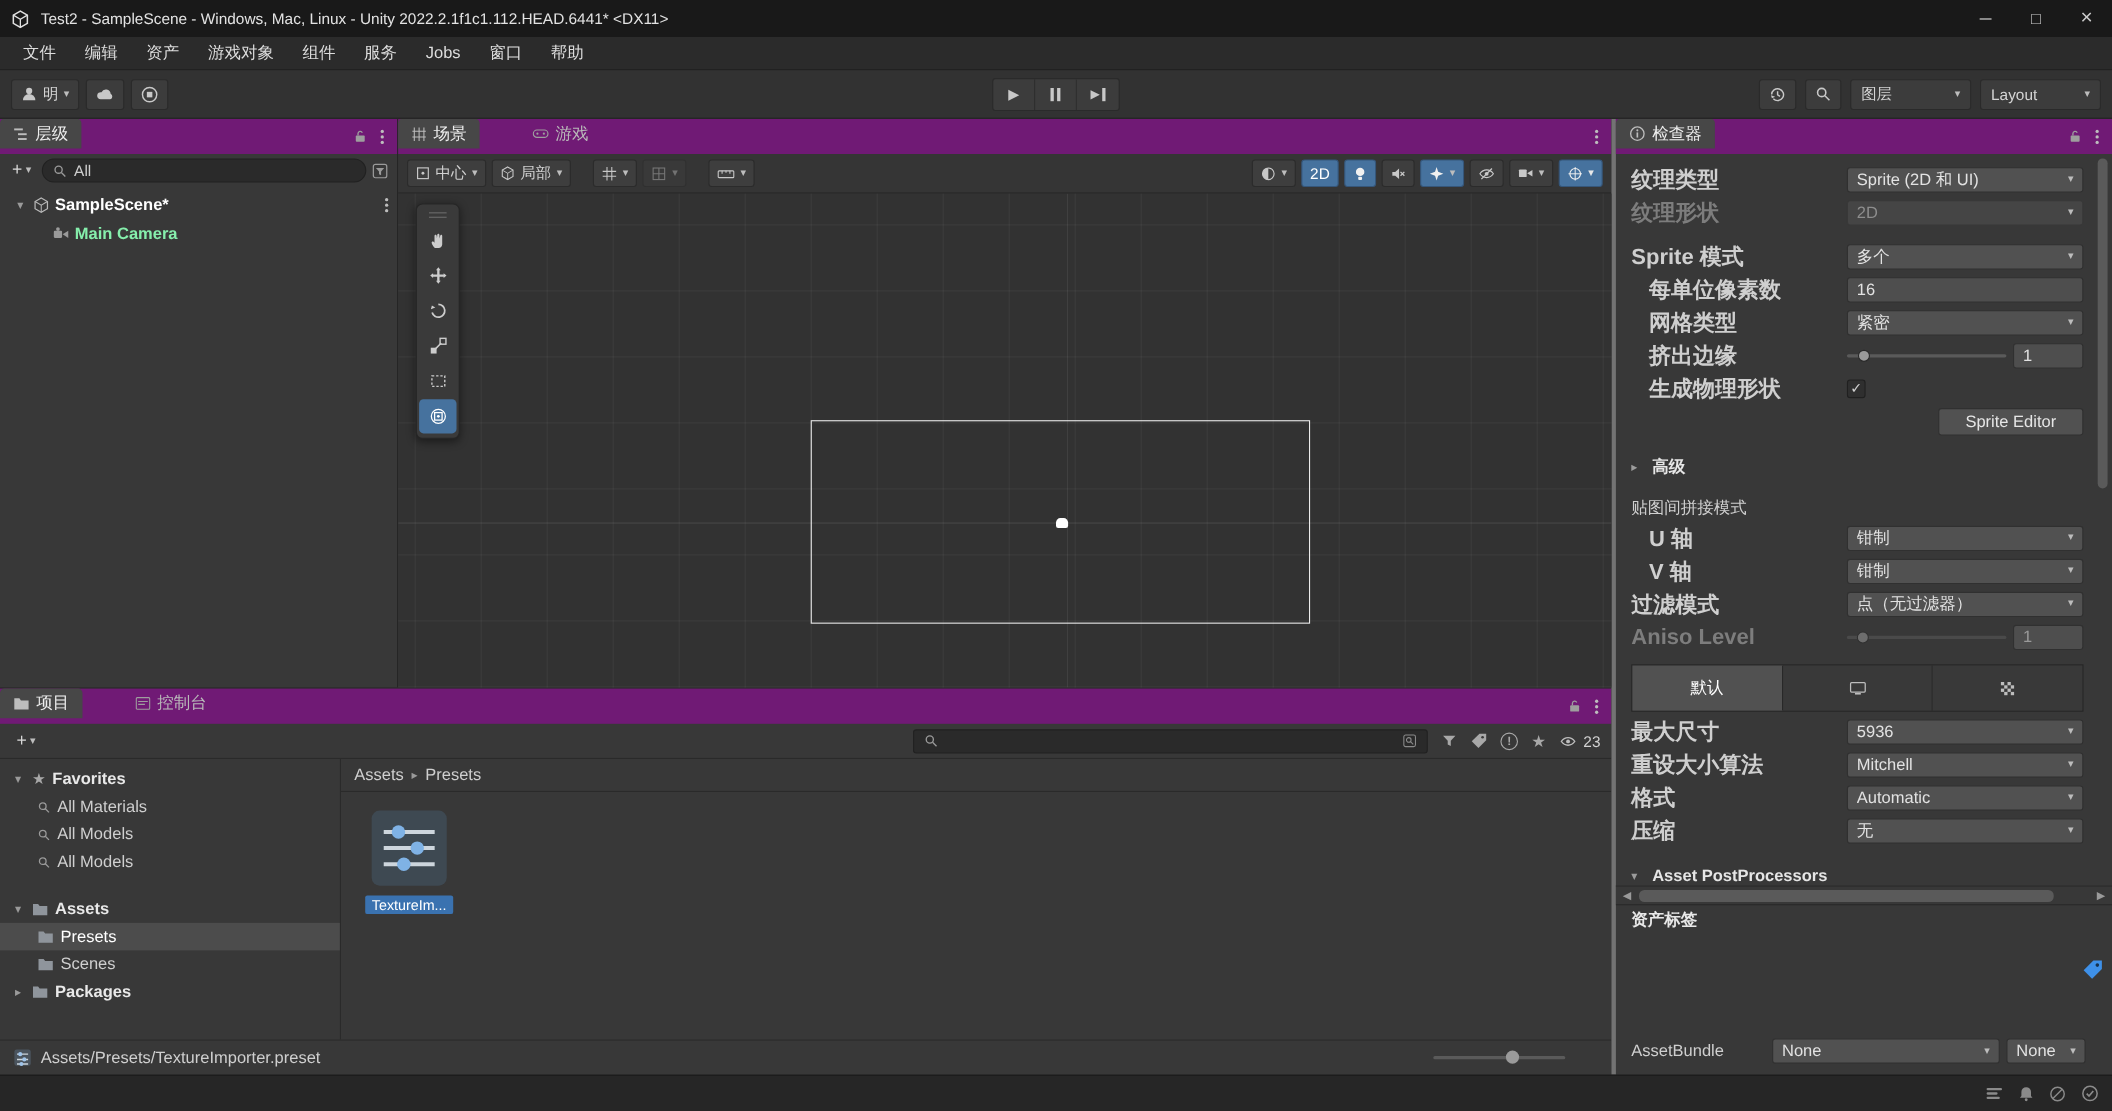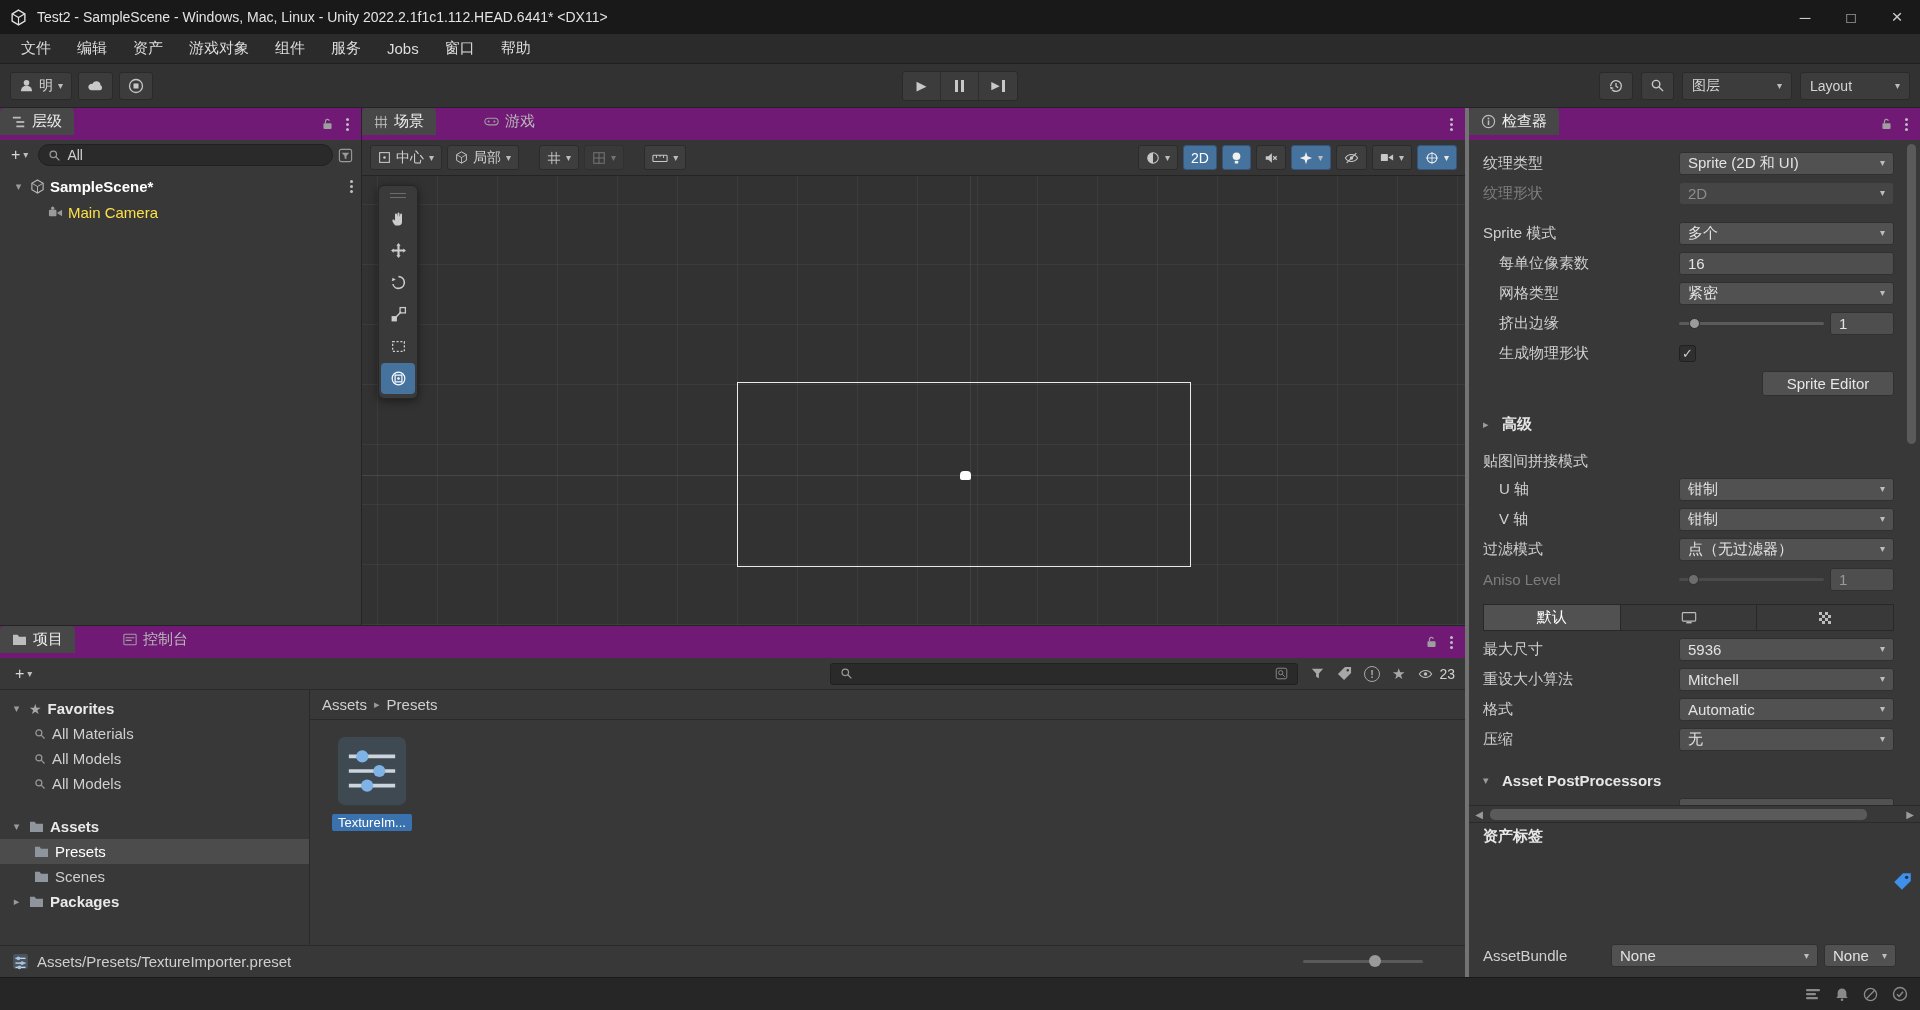--- a/index.html
+++ b/index.html
@@ -54,21 +54,21 @@
   .tab.active { background:#474747; color:#eeeeee; }
   .strip-icons { margin-left:auto; display:flex; align-items:center; gap:12px; padding:0 12px; height:100%; }
 
   
   .hierarchy { width:362px; background:#383838; border-right:1px solid #242424; display:flex; flex-direction:column; }
   .hsearch { display:flex; align-items:center; gap:5px; padding:4px 8px 4px 6px; flex-shrink:0; }
   .addbtn { height:22px; display:flex; align-items:center; gap:3px; padding:0 5px; color:#d8d8d8; font-size:16px; }
   .searchfield { flex:1; height:22px; background:#2a2a2a; border:1px solid #212121; border-radius:11px;
                  display:flex; align-items:center; gap:6px; padding:0 9px; color:#cfcfcf; font-size:14px; }
   .htree { flex:1; padding-top:3px; }
-  .hrow { height:26px; display:flex; align-items:center; gap:5px; padding:0 8px 0 12px; font-size:15px; color:#fde047; }
+  .hrow { height:26px; display:flex; align-items:center; gap:5px; padding:0 8px 0 12px; font-size:15px; color:#86efac;font-weight:bold; }
   .hrow .fold { width:13px; color:#9a9a9a; font-size:11px; text-align:center; }
   .hrow.scene-row { font-weight:bold; color:#ffffff; }
   .hrow .spacer { flex:1; }
   .hrow.child { padding-left:48px; }
 
   
   .sceneview { flex:1; display:flex; flex-direction:column; min-width:0; background:#383838; }
   .scenetoolbar { height:36px; background:#353535; border-bottom:1px solid #242424; display:flex; align-items:center;
                   padding:0 8px; gap:5px; flex-shrink:0; }
   .sbtn { height:25px; background:#3e3e3e; border:1px solid #2b2b2b; border-radius:3px; display:flex;
@@ -113,21 +113,21 @@
   .asset-label { background:#3a72b0; color:#ffffff; font-size:13px; padding:1px 6px; border-radius:2px; white-space:nowrap; }
   .proj-footer { height:32px; border-top:1px solid #2a2a2a; display:flex; align-items:center; gap:8px; padding:0 12px;
                  font-size:15px; color:#cfcfcf; flex-shrink:0; }
   .zoomslider { margin-left:auto; width:120px; height:3px; background:#5a5a5a; border-radius:2px; position:relative; margin-right:30px;}
   .zoomslider .thumb { position:absolute; left:55%; top:-5px; width:12px; height:12px; border-radius:50%; background:#9a9a9a; }
 
   
   .inspector { width:455px; border-left:4px solid #737373; display:flex; flex-direction:column; background:#383838; }
   .insp-scroll { flex:1; overflow:hidden; position:relative; padding-top:8px; }
   .irow { height:30px; display:flex; align-items:center; padding:0 26px 0 14px; }
-  .ilabel { width:196px; flex-shrink:0; font-size:15px; color:#cfcfcf; white-space:nowrap; }
+  .ilabel { width:196px; flex-shrink:0; font-size:20px; color:#cfcfcf; white-space:nowrap;font-weight:bold; }
   .ilabel.indent { padding-left:16px; }
   .ilabel.disabled { color:#7d7d7d; }
   .ictrl { flex:1; display:flex; align-items:center; gap:6px; min-width:0; }
   .dropdown { flex:1; height:23px; background:#515151; border:1px solid #303030; border-radius:3px;
               display:flex; align-items:center; gap:4px; padding:0 8px; font-size:15px; color:#e2e2e2; min-width:0; }
   .dropdown span:first-child { overflow:hidden; text-overflow:ellipsis; white-space:nowrap; }
   .dropdown .dar { margin-left:auto; }
   .dropdown.disabled { background:#454545; color:#8d8d8d; border-color:#383838; }
   .textfield { flex:1; height:23px; background:#4e4e4e; border:1px solid #303030; border-radius:3px;
                display:flex; align-items:center; padding:0 8px; font-size:15px; color:#e2e2e2; }
@@ -140,21 +140,21 @@
   .checkbox { width:17px; height:17px; background:#2f2f2f; border:1px solid #202020; border-radius:3px;
               display:flex; align-items:center; justify-content:center; color:#cfcfcf; font-size:13px; }
   .btnrow { justify-content:flex-end; }
   .ibutton { width:132px; height:25px; background:#515151; border:1px solid #303030; border-radius:3px;
              display:flex; align-items:center; justify-content:center; font-size:15px; color:#e6e6e6; }
   .frow { height:28px; display:flex; align-items:center; gap:7px; padding-left:14px; font-size:15px; }
   .frow .fold { color:#9c9c9c; font-size:11px; width:12px; }
   .frow .ftext { font-weight:bold; color:#e6e6e6; }
   .plainrow { height:26px; display:flex; align-items:center; padding-left:14px; font-size:15px; color:#cfcfcf; }
   .vgap10 { height:10px; } .vgap12 { height:12px; }
-  .platform-tabs { display:flex; height:27px; margin:10px 26px 3px 14px; background:#2f2f2f; border:1px solid #282828; }
+  .platform-tabs { display:flex; height:43px; margin:10px 26px 3px 14px; background:#2f2f2f; border:1px solid #282828; }
   .ptab { flex:1; display:flex; align-items:center; justify-content:center; font-size:15px; color:#d8d8d8;
           background:#393939; border-right:1px solid #282828; }
   .ptab:last-child { border-right:none; }
   .ptab.active { background:#515151; color:#ffffff; }
   .insp-vscroll { position:absolute; top:0; bottom:0; right:2px; width:13px; }
   .insp-vscroll .thumb { position:absolute; top:4px; left:2px; width:9px; height:300px; background:#5a5a5a; border-radius:5px; }
   .insp-hscroll { height:17px; border-top:1px solid #2a2a2a; display:flex; align-items:center; gap:2px;
                   padding:0 3px; flex-shrink:0; background:#383838; }
   .insp-hscroll .harrow { width:14px; text-align:center; color:#9a9a9a; font-size:10px; }
   .insp-hscroll .track { flex:1; height:11px; position:relative; }

